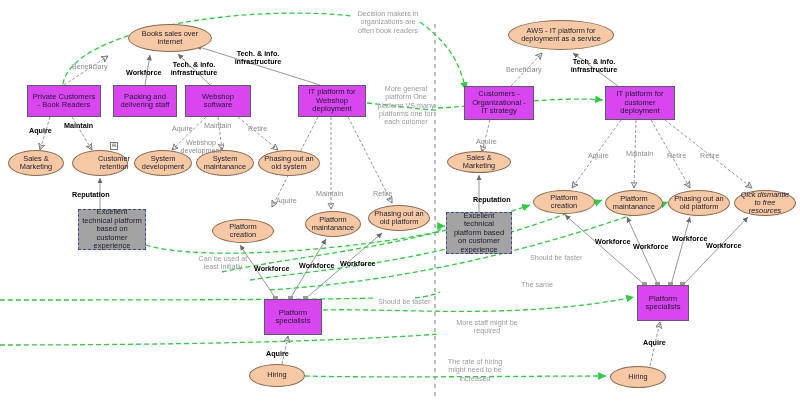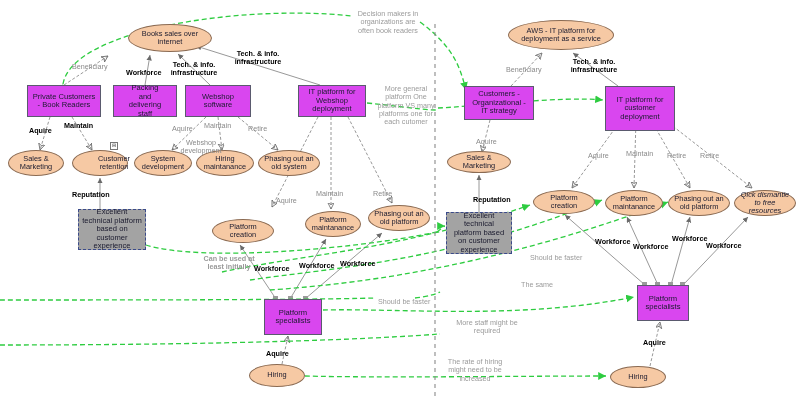--- a/index.html
+++ b/index.html
@@ -110,39 +110,39 @@
   </svg>
 
   <div id="nodes">
       <div class="node ellipse" style="left: 128px; top: 24px; width: 84px; height: 28px;">
         <span style="padding: 0px 2px;">Books sales over internet</span>
       </div>
       <div class="node box" style="left: 27px; top: 85px; width: 74px; height: 32px;">
         <span style="padding: 0px 3px;">Private Customers - Book Readers</span>
       </div>
       <div class="node box" style="left: 113px; top: 85px; width: 64px; height: 32px;">
-        <span style="padding: 0px 12px;">Packing and delivering staff</span>
+        <span style="padding: 0px 3px;">Packing and delivering staff</span>
       </div>
       <div class="node box" style="left: 185px; top: 85px; width: 66px; height: 32px; justify-content: flex-end;">
         <span style="padding: 0px 3px;">Webshop software</span>
       </div>
       <div class="node box" style="left: 298px; top: 85px; width: 68px; height: 32px;">
         <span style="padding: 0px 3px;">IT platform for Webshop deployment</span>
       </div>
       <div class="node ellipse" style="left: 8px; top: 150px; width: 56px; height: 26px;">
         <span style="padding: 0px 3px;">Sales &amp; Marketing</span>
       </div>
       <div class="node ellipse" style="left: 72px; top: 150px; width: 56px; height: 26px;">
         <span style="padding: 0px 11px; margin-left: 28px;">Customer retention</span>
       </div>
       <div class="node ellipse" style="left: 134px; top: 150px; width: 58px; height: 26px;">
         <span style="padding: 0px 3px;">System development</span>
       </div>
       <div class="node ellipse" style="left: 196px; top: 150px; width: 58px; height: 26px;">
-        <span style="padding: 0px 3px;">Hiring maintanance</span>
+        <span style="padding: 0px 3px;">System maintanance</span>
       </div>
       <div class="node ellipse" style="left: 258px; top: 150px; width: 62px; height: 26px;">
         <span style="padding: 0px 3px;">Phasing out an old system</span>
       </div>
       <div class="node box dashed" style="left: 78px; top: 209px; width: 68px; height: 41px;">
         <span style="padding: 0px 3px;">Excellent technical platform based on customer experience</span>
       </div>
       <div class="node ellipse" style="left: 212px; top: 219px; width: 62px; height: 24px;">
         <span style="padding: 0px 3px;">Platform creation</span>
       </div>
@@ -157,21 +157,21 @@
       </div>
       <div class="node ellipse" style="left: 249px; top: 364px; width: 56px; height: 23px;">
         <span style="padding: 0px 3px;">Hiring</span>
       </div>
       <div class="node ellipse" style="left: 508px; top: 20px; width: 106px; height: 30px;">
         <span style="padding: 0px 11px;">AWS - IT platform for deployment as a service</span>
       </div>
       <div class="node box" style="left: 464px; top: 86px; width: 70px; height: 34px;">
         <span style="padding: 0px 3px; text-align: center;">Customers - Organizational - IT strategy</span>
       </div>
-      <div class="node box" style="left: 605px; top: 86px; width: 70px; height: 45px;">
+      <div class="node box" style="left: 605px; top: 86px; width: 70px; height: 34px;">
         <span style="padding: 0px 3px;">IT platform for customer deployment</span>
       </div>
       <div class="node ellipse" style="left: 447px; top: 151px; width: 64px; height: 22px;">
         <span style="padding: 0px 3px;">Sales &amp; Marketing</span>
       </div>
       <div class="node box dashed" style="left: 446px; top: 212px; width: 66px; height: 42px;">
         <span style="padding: 0px 3px;">Excellent technical platform based on customer experience</span>
       </div>
       <div class="node ellipse" style="left: 533px; top: 190px; width: 62px; height: 24px;">
         <span style="padding: 0px 3px;">Platform creation</span>
@@ -205,21 +205,21 @@
       <div class="lbl green" style="left: 248px; top: 125px; max-width: 52px;">Retire</div>
       <div class="lbl green" style="left: 175px; top: 139px; max-width: 52px;">Webshop development</div>
       <div class="lbl bold" style="left: 72px; top: 191px; max-width: 52px;">Reputation</div>
       <div class="lbl green" style="left: 276px; top: 197px; max-width: 52px;">Aquire</div>
       <div class="lbl green" style="left: 316px; top: 190px; max-width: 52px;">Maintain</div>
       <div class="lbl green" style="left: 373px; top: 190px; max-width: 52px;">Retire</div>
       <div class="lbl bold" style="left: 254px; top: 265px; max-width: 52px;">Workforce</div>
       <div class="lbl bold" style="left: 299px; top: 262px; max-width: 52px;">Workforce</div>
       <div class="lbl bold" style="left: 340px; top: 260px; max-width: 52px;">Workforce</div>
       <div class="lbl bold" style="left: 266px; top: 350px; max-width: 52px;">Aquire</div>
-      <div class="lbl note" style="left: 197px; top: 255px; max-width: 64px; font-weight: bold;">Can be used at least initially</div>
+      <div class="lbl note" style="left: 191px; top: 255px; max-width: 64px;">Can be used at least initially</div>
       <div class="lbl green" style="left: 506px; top: 66px; max-width: 52px;">Beneficiary</div>
       <div class="lbl bold" style="left: 568px; top: 58px; max-width: 52px;">Tech. &amp; info. infrastructure</div>
       <div class="lbl green" style="left: 476px; top: 138px; max-width: 52px;">Aquire</div>
       <div class="lbl bold" style="left: 473px; top: 196px; max-width: 52px;">Reputation</div>
       <div class="lbl green" style="left: 588px; top: 152px; max-width: 52px;">Aquire</div>
       <div class="lbl green" style="left: 626px; top: 150px; max-width: 52px;">Maintain</div>
       <div class="lbl green" style="left: 667px; top: 152px; max-width: 52px;">Retire</div>
       <div class="lbl green" style="left: 700px; top: 152px; max-width: 52px;">Retire</div>
       <div class="lbl bold" style="left: 595px; top: 238px; max-width: 52px;">Workforce</div>
       <div class="lbl bold" style="left: 633px; top: 243px; max-width: 52px;">Workforce</div>

